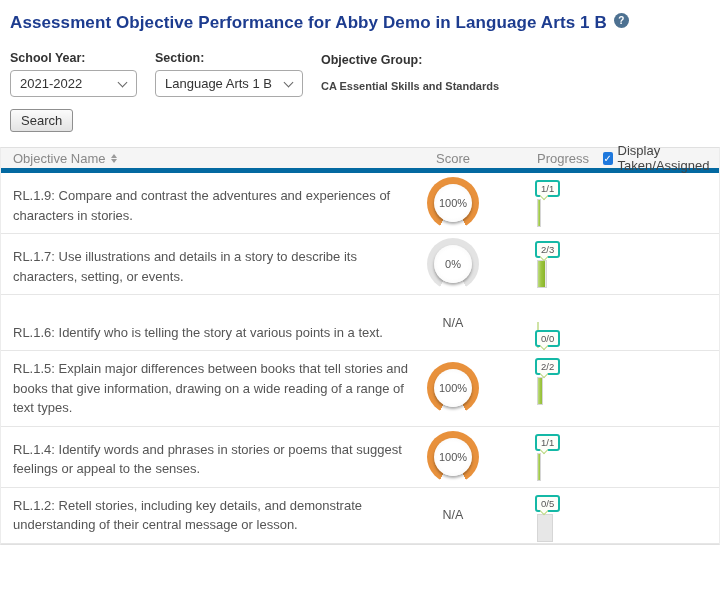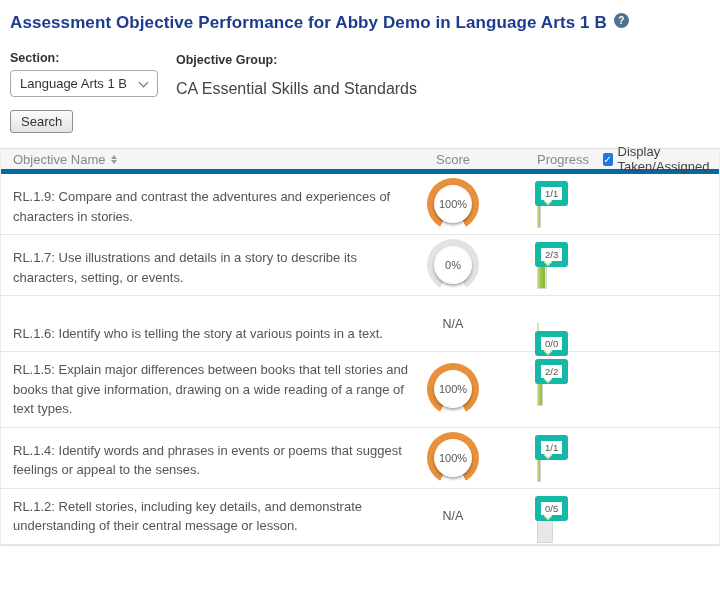--- a/index.html
+++ b/index.html
@@ -31,21 +31,21 @@
   }
   .select-year { width: 127px; }
   .select-section { width: 148px; }
   .chevron {
     position: absolute; right: 10px; top: 8px; width: 7px; height: 7px;
     border-right: 1.5px solid #666; border-bottom: 1.5px solid #666;
     transform: rotate(45deg); transform-origin: center; margin-top: 0;
     pointer-events: none;
   }
   .objective-group { padding-top: 2px; }
-  .objective-group .value { font-size: 16px; font-weight: normal; color: #444; margin-top: 8px; }
+  .objective-group .value { font-size: 11px; font-weight: bold; color: #444; margin-top: 8px; }
   
   .search-row { padding: 12px 10px 0 10px; }
   .search-button {
     font-family: "Liberation Sans", sans-serif;
     font-size: 13px; color: #333; padding: 3px 10px;
     border: 1px solid #8f8f8f; border-radius: 3px;
     background: linear-gradient(#fbfbfb, #e3e3e3);
     cursor: pointer;
   }
   
@@ -85,21 +85,21 @@
     position: absolute; inset: 7px; border-radius: 50%;
     background: radial-gradient(#ffffff 55%, #f3f3f3);
     box-shadow: 0 2px 3px rgba(0,0,0,.35);
     display: flex; align-items: center; justify-content: center;
     font-size: 11px; color: #555;
   }
   
   .pwidget { position: relative; height: 48px; margin-top: 2px; min-width: 60px; }
   .callout {
     position: absolute; top: 0; background: #fdfef9;
-    border: 6px solid #14b8a6; border-radius: 3px;
+    border: 2px solid #14b8a6; border-radius: 3px;
     font-size: 9.5px; color: #555; padding: 1px 4px; white-space: nowrap; z-index: 2;
   }
   .callout .tip {
     position: absolute; left: 4px; bottom: -4px; width: 6px; height: 6px;
     background: #fdfef9; border-right: 1px solid #b9d77f; border-bottom: 1px solid #b9d77f;
     transform: rotate(45deg);
   }
   .pbar {
     position: absolute; top: 19px; left: 0; height: 28px;
     background: #e7e7e7; border: 1px solid #d6d6d6; overflow: hidden; z-index: 1;
@@ -109,20 +109,27 @@
 </style>
 </head>
 <body>
 
 <div class="page-header">
   <span class="page-title">Assessment Objective Performance for Abby Demo in Language Arts 1 B</span>
   <span class="help-icon">?</span>
 </div>
 
 <div class="filters">
+  <div class="filter-group">
+    <span class="filter-label">School Year:</span>
+    <div class="select-box select-year">
+      <span>2021-2022</span>
+      <span class="chevron"></span>
+    </div>
+  </div>
   <div class="filter-group">
     <span class="filter-label">Section:</span>
     <div class="select-box select-section">
       <span>Language Arts 1 B</span>
       <span class="chevron"></span>
     </div>
   </div>
   <div class="filter-group objective-group">
     <span class="filter-label">Objective Group:</span>
     <span class="value">CA Essential Skills and Standards</span>
@@ -223,21 +230,21 @@
             <div class="callout" style="left: -2px;"><span>2/2</span><span class="tip"></span></div>
             <div class="pbar" style="width: 6px;">
               <div class="pfill" style="width: 6px;"></div>
             </div>
           </div>
         </div>
   </div>
 
   <div class="trow">
     <div class="cell-obj">
-          <span class="obj-text">RL.1.4: Identify words and phrases in events or poems that suggest feelings or appeal to the senses.</span>
+          <span class="obj-text">RL.1.4: Identify words and phrases in stories or poems that suggest feelings or appeal to the senses.</span>
         </div>
     <div class="cell-score">
           <div class="gauge" style="background: conic-gradient(from 210deg, rgb(232, 145, 60) 0deg, rgb(232, 145, 60) 300deg, rgb(227, 227, 227) 300deg, rgb(227, 227, 227) 300deg, transparent 300deg, transparent 360deg);">
             <div class="gauge-center">100%</div>
           </div>
         </div>
     <div class="cell-progress">
           <div class="pwidget">
             <div class="callout" style="left: -2px;"><span>1/1</span><span class="tip"></span></div>
             <div class="pbar" style="width: 4px;">

